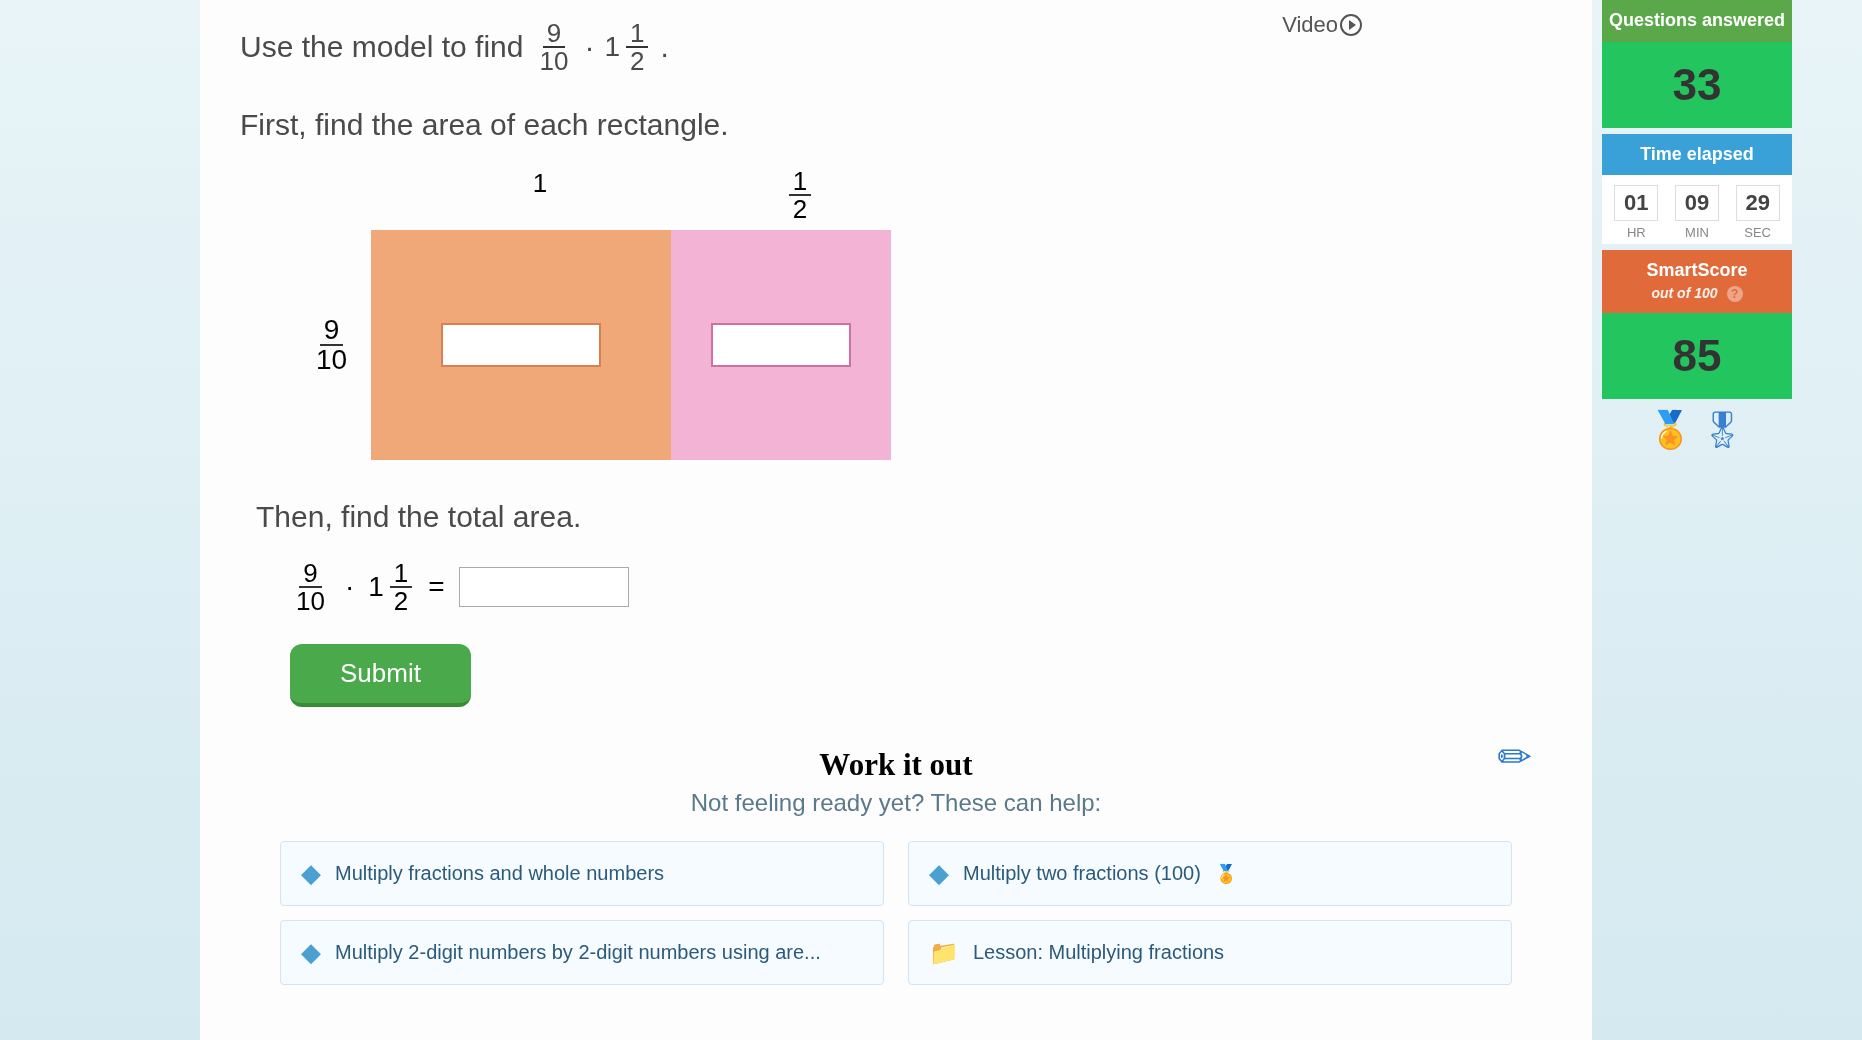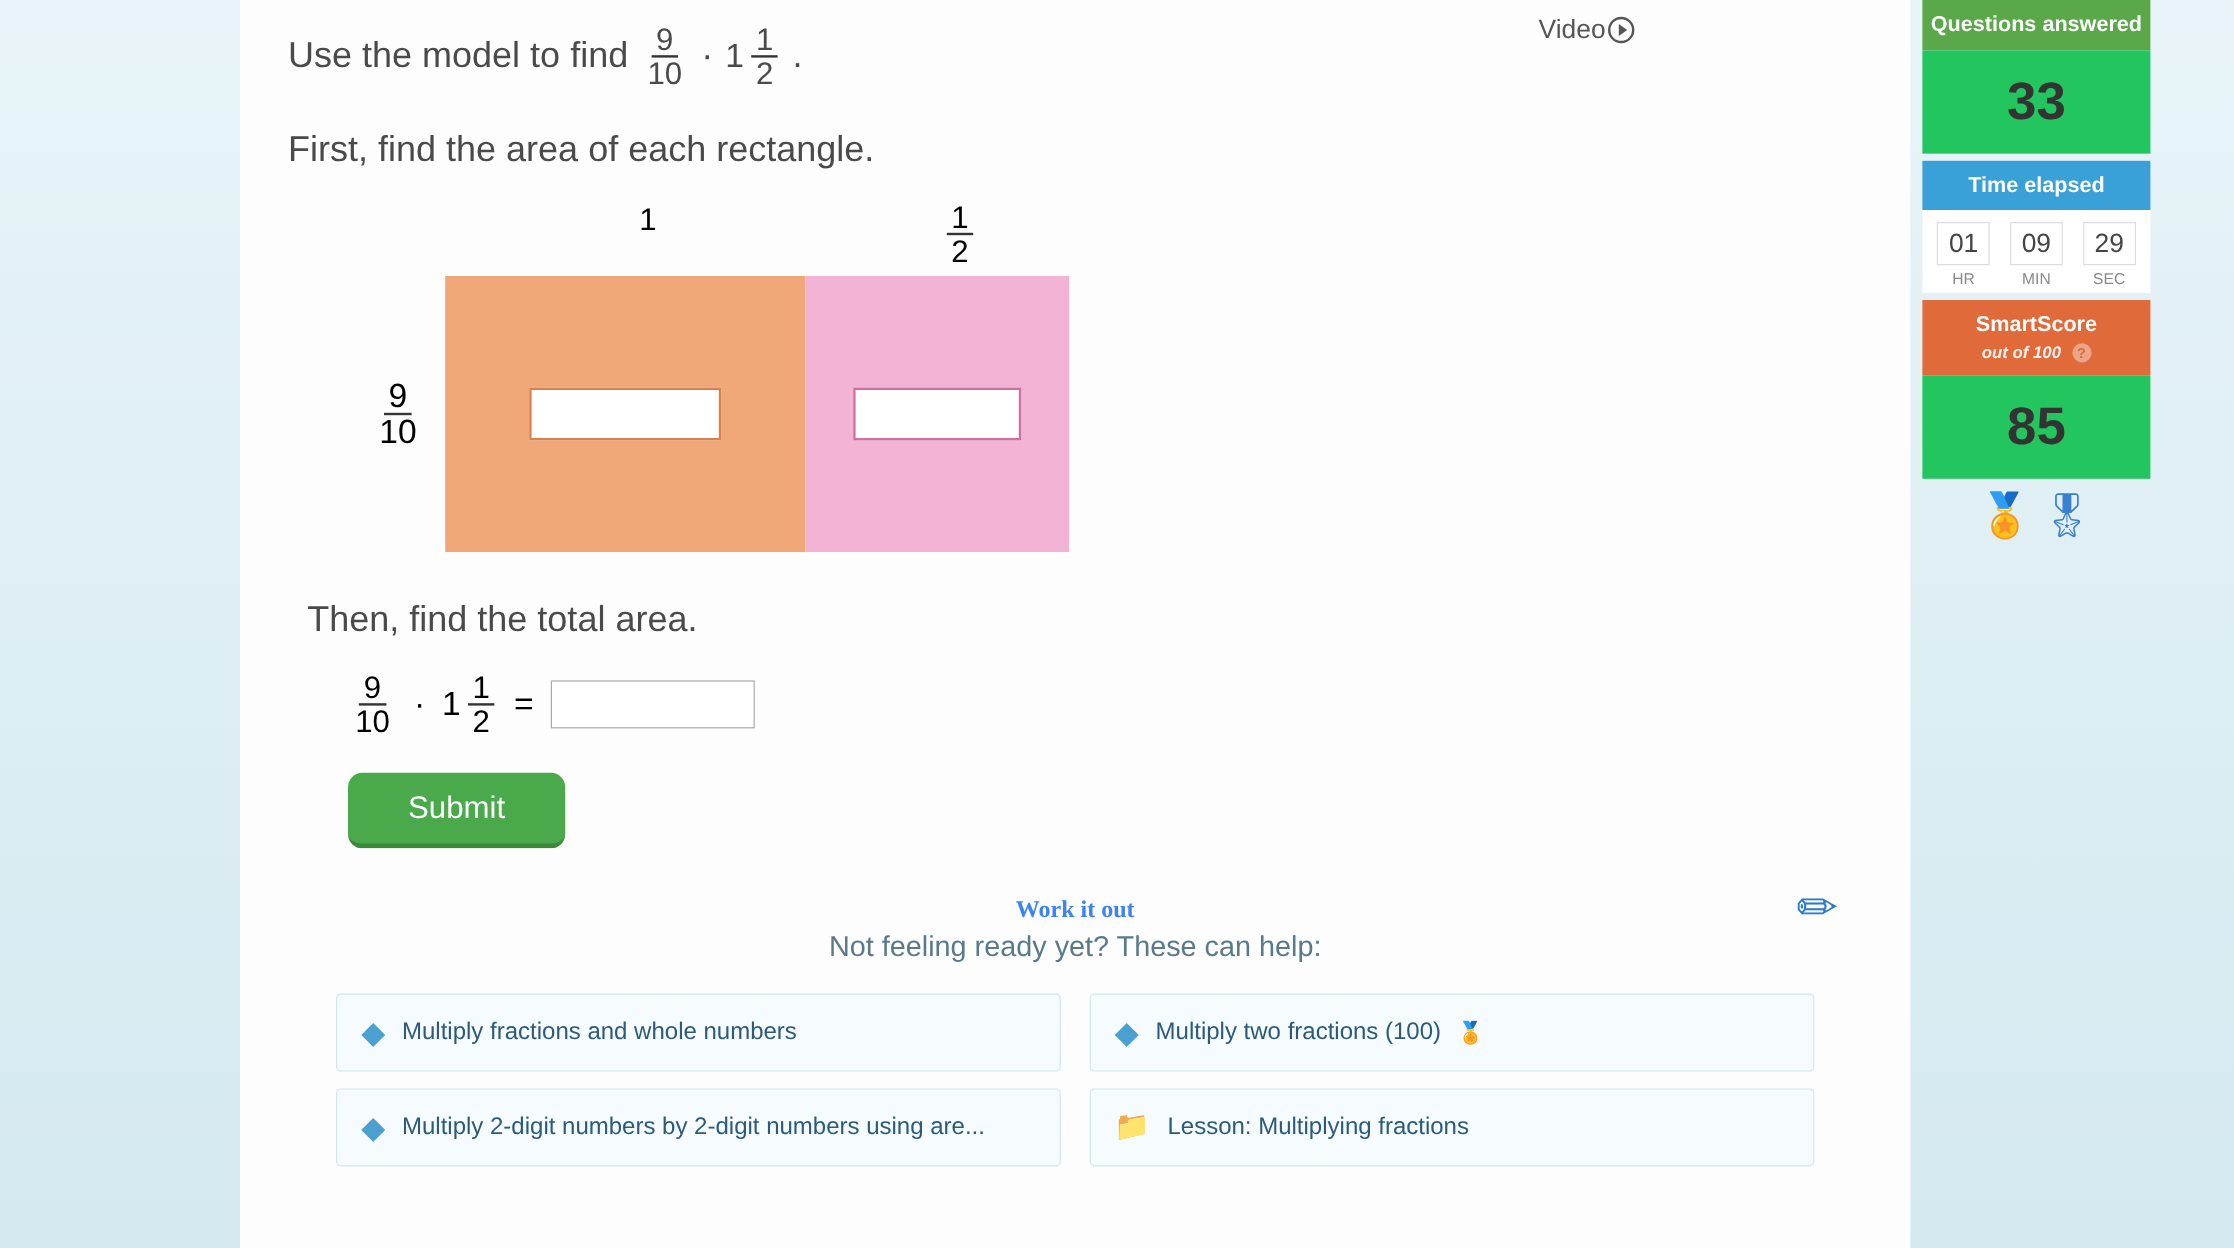--- a/index.html
+++ b/index.html
@@ -136,22 +136,22 @@
   padding: 14px 50px;
   cursor: pointer;
   margin-left: 50px;
 }
 .work-it-out {
   text-align: center;
   margin-top: 40px;
 }
 .work-title {
   font-family: Georgia, serif;
-  font-size: 20px;
-  color: #3b82f6;
+  font-size: 31px;
+  color: #000000;
   font-weight: bold;
 }
 .work-sub {
   font-size: 24px;
   color: #5a7a8a;
   margin-top: 6px;
 }
 .help-grid {
   display: grid;
   grid-template-columns: 1fr 1fr;
@@ -197,21 +197,21 @@
   padding: 18px 0;
   background: #22c55e;
 }
 .time-cells {
   display: flex;
   background: #fff;
   padding: 10px 4px 4px 4px;
   justify-content: space-around;
 }
 .time-cell { text-align: center; }
-.time-num { font-size: 22px; color: #444; border: 1px solid #ddd; padding: 4px 8px; display: block; min-width: 44px; }
+.time-num { font-size: 22px; color: #444; border: 1px solid #ddd; padding: 4px 8px; display: block; min-width: 44px; font-weight: bold; }
 .time-lbl { font-size: 13px; color: #888; margin-top: 4px; display: block; }
 .smartscore-sub { font-size: 14px; color: #fff; opacity: 0.9; font-style: italic; }
 .info-icon {
   display: inline-block; width: 16px; height: 16px;
   background: rgba(255,255,255,0.4); border-radius: 50%;
   color: #e06a3a; font-size: 12px; line-height: 16px;
   margin-left: 4px;
 }
 .ribbons {
   display: flex;

